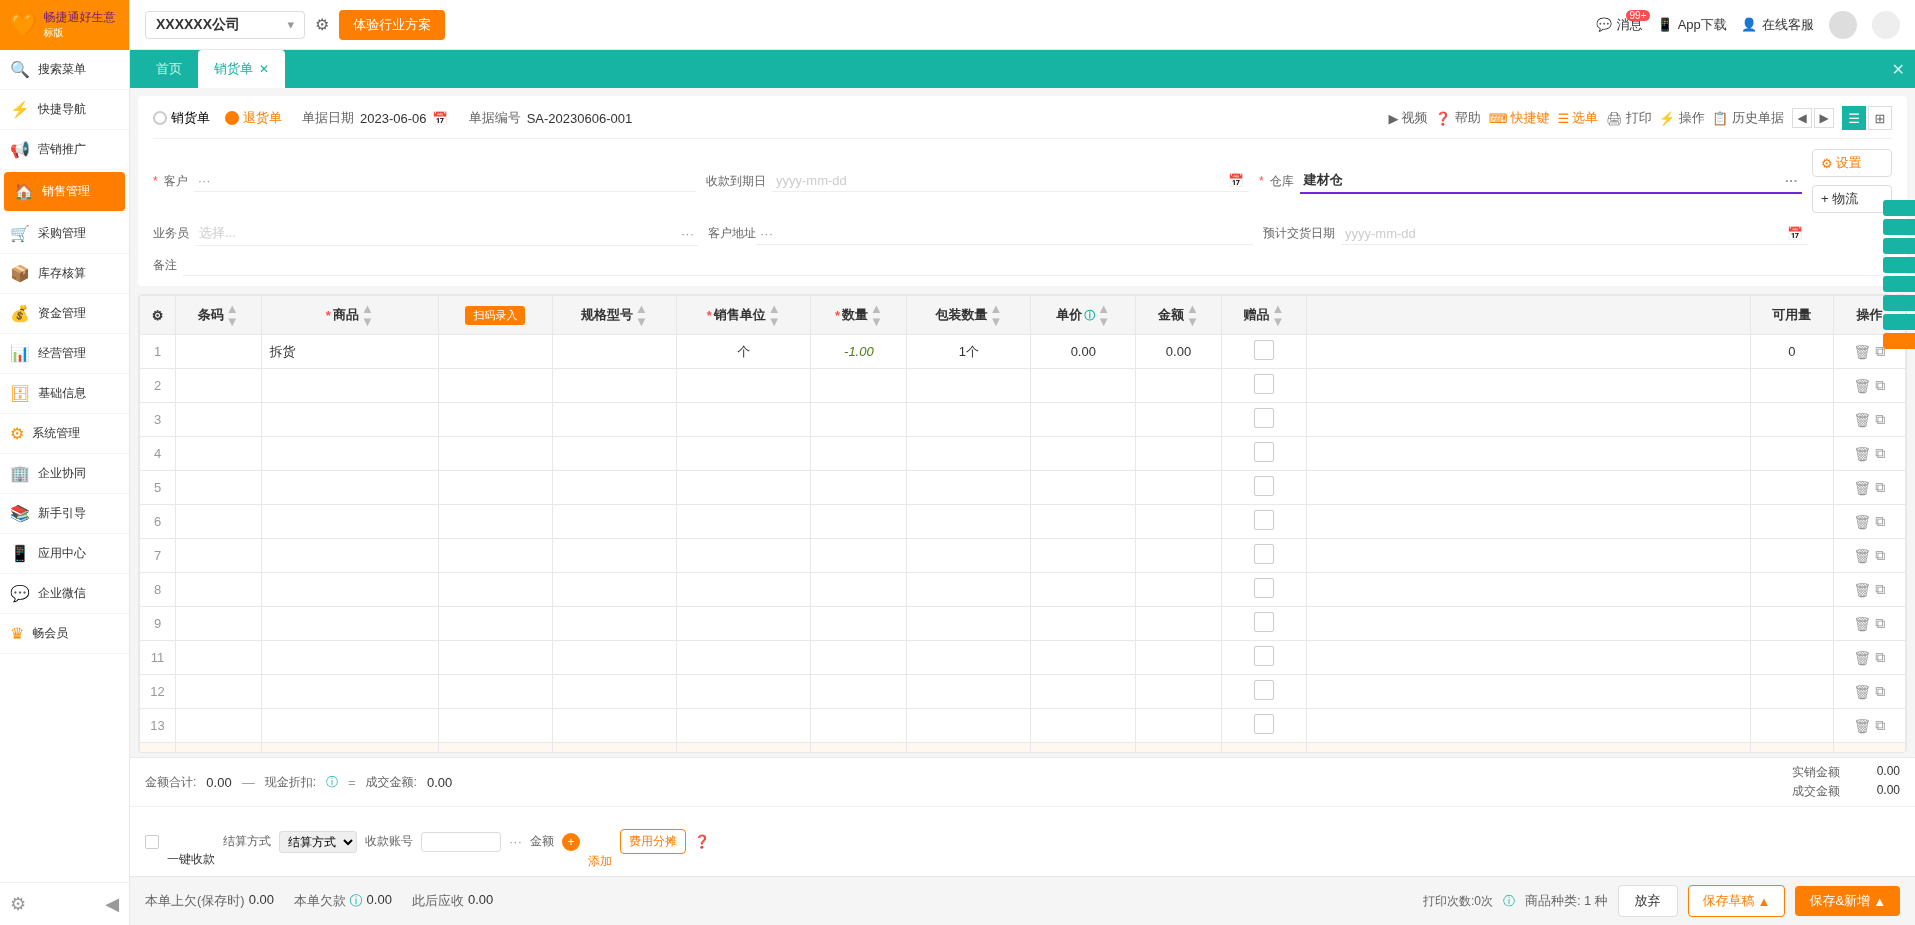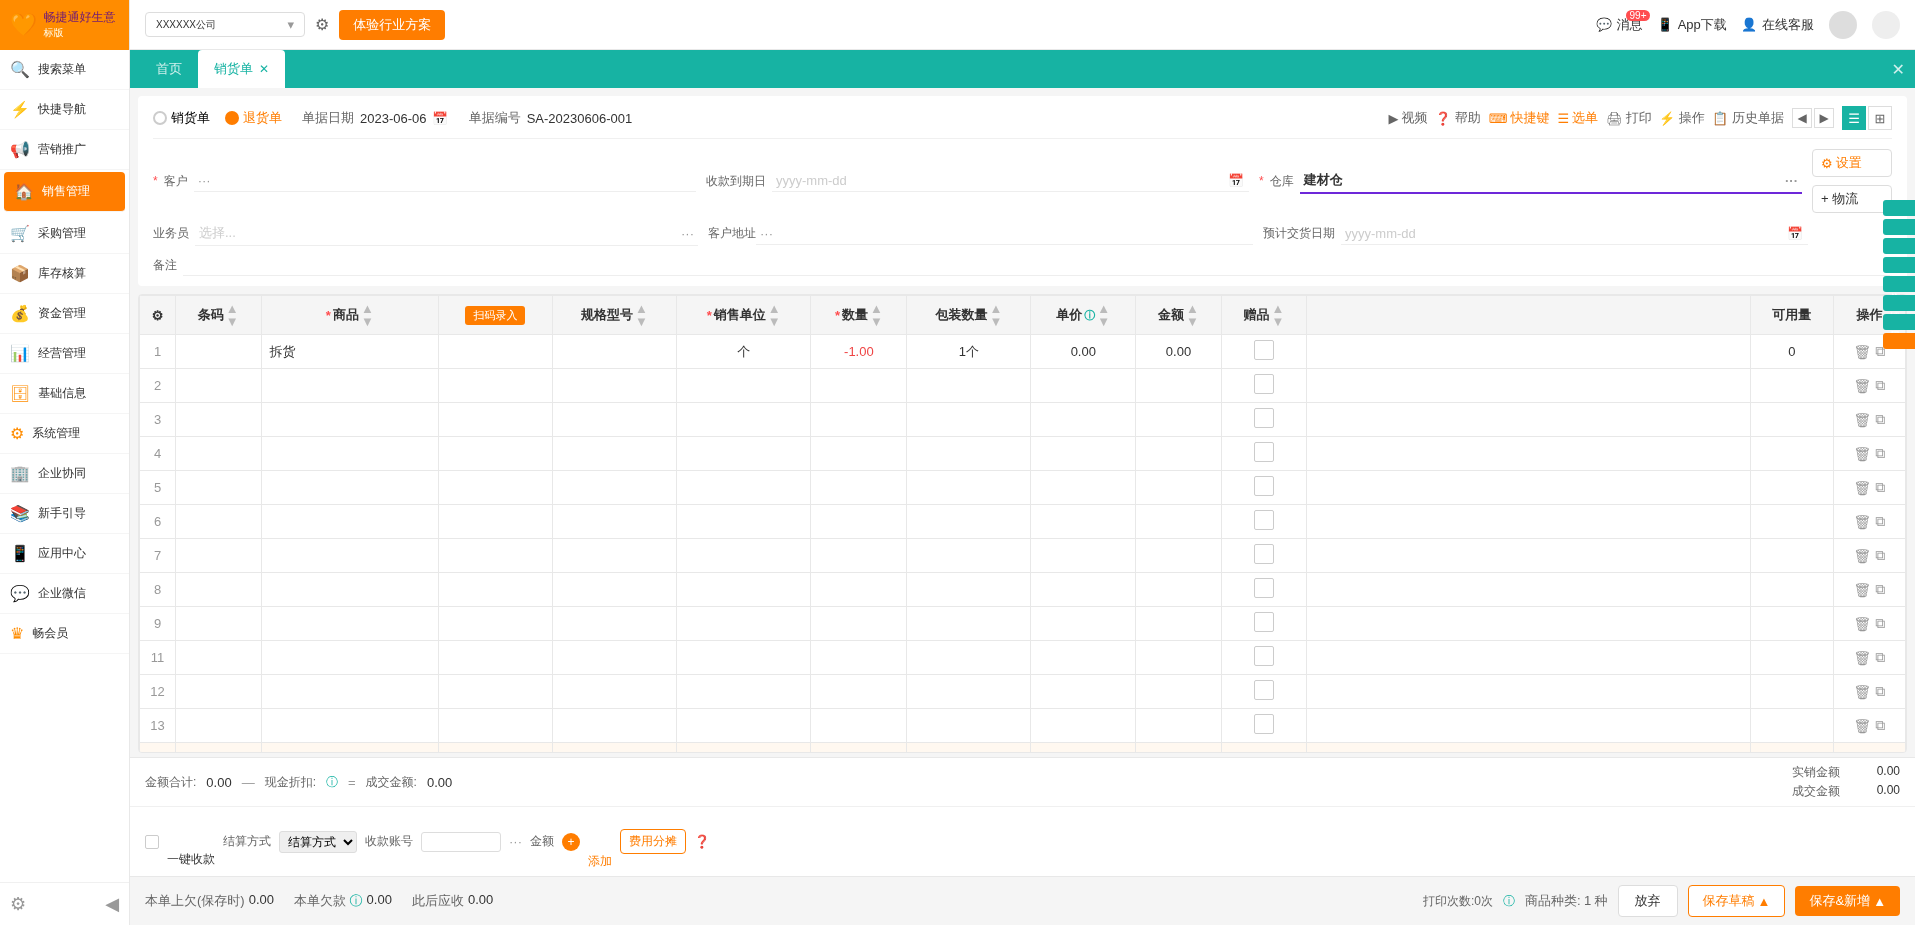--- a/index.html
+++ b/index.html
@@ -13,21 +13,21 @@
     .sidebar-item { display: flex; align-items: center; gap: 8px; padding: 10px 10px; color: #333; cursor: pointer; border-bottom: 1px solid #f5f5f5; }
     .sidebar-item.active { background: #ff7d00; color: #fff; border-radius: 4px; margin: 2px 4px; }
     .sidebar-item.active .sidebar-icon { color: #fff; }
     .sidebar-icon { font-size: 16px; color: #ff8c00; }
     .sidebar-label { font-size: 12px; }
     .sidebar-bottom { margin-top: auto; display: flex; align-items: center; gap: 8px; padding: 10px; border-top: 1px solid #f0f0f0; }
 
     
     .topbar { height: 50px; background: #fff; display: flex; align-items: center; padding: 0 15px; border-bottom: 1px solid #e8e8e8; gap: 10px; }
     .company-select { display: flex; align-items: center; gap: 5px; border: 1px solid #ddd; border-radius: 4px; padding: 4px 10px; min-width: 160px; cursor: pointer; }
-    .company-name { font-size: 10px; color: #333; }
+    .company-name { font-size: 14px; color: #333; font-weight: bold; }
     .topbar-gear { color: #666; font-size: 16px; cursor: pointer; }
     .trial-btn { background: #ff7d00; color: #fff; border: none; border-radius: 4px; padding: 6px 14px; cursor: pointer; font-size: 13px; }
     .topbar-right { margin-left: auto; display: flex; align-items: center; gap: 15px; }
     .topbar-msg { display: flex; align-items: center; gap: 4px; cursor: pointer; color: #333; position: relative; }
     .badge { background: #ff4d4f; color: #fff; font-size: 10px; border-radius: 8px; padding: 0 4px; position: absolute; top: -6px; right: -8px; }
     .topbar-app { display: flex; align-items: center; gap: 4px; cursor: pointer; color: #333; }
     .topbar-service { display: flex; align-items: center; gap: 4px; cursor: pointer; color: #333; }
     .avatar { width: 28px; height: 28px; border-radius: 50%; background: #ddd; }
 
     
@@ -61,21 +61,21 @@
     .view-btn { width: 24px; height: 24px; display: flex; align-items: center; justify-content: center; border: 1px solid #ddd; cursor: pointer; color: #666; }
     .view-btn.active { background: #17b3a3; color: #fff; border-color: #17b3a3; }
     .settings-btn { background: #fff; border: 1px solid #ddd; border-radius: 4px; padding: 4px 8px; color: #ff7d00; cursor: pointer; font-size: 12px; display: flex; align-items: center; gap: 3px; margin-bottom: 4px; }
     .logistics-btn { background: #fff; border: 1px solid #ddd; border-radius: 4px; padding: 4px 8px; color: #333; cursor: pointer; font-size: 12px; display: flex; align-items: center; gap: 3px; }
 
     
     .table-container { background: #fff; margin: 0 8px 4px; flex: 1; overflow: auto; border: 1px solid #e8e8e8; border-radius: 4px; }
     table { width: 100%; border-collapse: collapse; font-size: 12px; }
     th { background: #f5f5f5; border: 1px solid #e8e8e8; padding: 6px 8px; text-align: center; color: #333; white-space: nowrap; position: sticky; top: 0; z-index: 1; }
     td { border: 1px solid #e8e8e8; padding: 5px 8px; color: #333; text-align: center; height: 32px; }
-    .td-red { color: #ef4444; }
+    .td-red { color: #4d7c0f; font-style: italic; }
     .row-num { color: #999; width: 30px; }
     .subtotal-row td { background: #fff8f0; font-weight: 500; }
     .scan-btn { background: #ff7d00; color: #fff; border: none; border-radius: 3px; padding: 2px 8px; cursor: pointer; font-size: 11px; }
     .col-sort { display: flex; align-items: center; justify-content: center; gap: 2px; }
     .sort-arrows { display: flex; flex-direction: column; font-size: 8px; line-height: 1; color: #bbb; }
     .ops-td { display: flex; align-items: center; justify-content: center; gap: 4px; }
     .op-icon { cursor: pointer; color: #999; font-size: 14px; }
     .checkbox-cell { width: 20px; height: 20px; border: 1px solid #ccc; border-radius: 2px; display: inline-block; }
 
     

